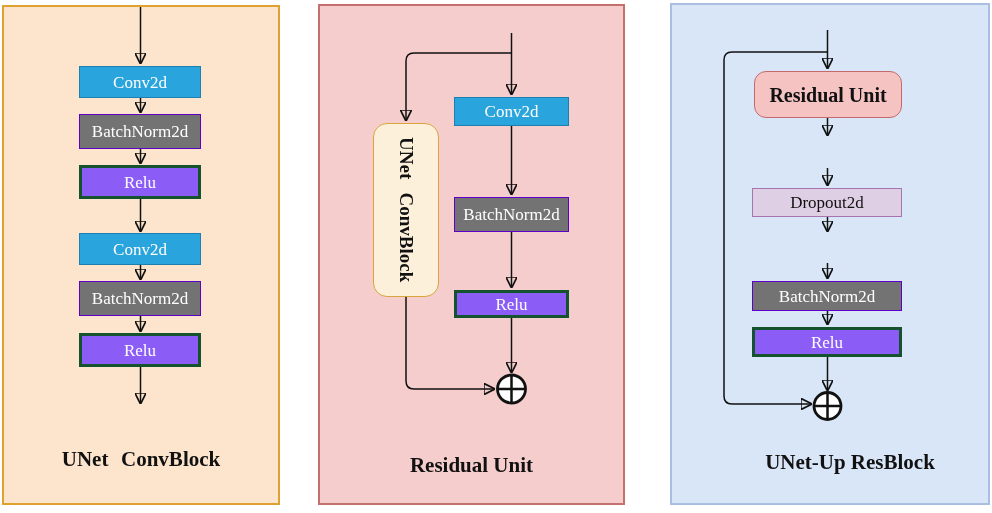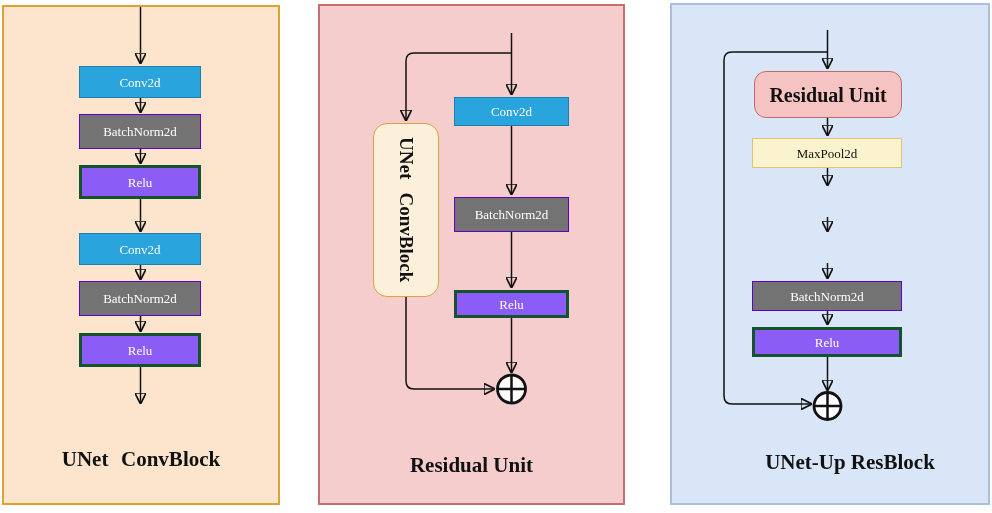--- a/index.html
+++ b/index.html
@@ -14,21 +14,21 @@
 
   .wires { position:absolute; left:0; top:0; pointer-events:none; }
   .wires path { fill:none; stroke:#111111; stroke-width:1.5; }
   .wires path.arrowed { marker-end:url(#arr); }
   .wires .sum circle { fill:#ffffff; stroke:#111111; stroke-width:2.8; }
   .wires .sum path { stroke:#111111; stroke-width:2.5; }
 
   .block {
     position:absolute; box-sizing:border-box;
     display:flex; align-items:center; justify-content:center;
-    font-size:13px; line-height:1; white-space:nowrap;
+    font-size:17px; line-height:1; white-space:nowrap;
   }
   .b-blue   { background:#2AA4DC; border:1px solid #1D7FB0; color:#ffffff; }
   .b-purple { background:#737373; border:1px solid #5E00C9; color:#ffffff; }
   .b-green  { background:#8b5cf6; border:3px solid #14532d; color:#ffffff; }
   .b-pinkRound  { background:#F6C3C3; border:1.5px solid #C46A6A; border-radius:12px; color:#111; font-weight:bold; font-size:20px; }
   .b-yellow { background:#FBF2CE; border:1.5px solid #E0C474; color:#111; }
   .b-lilac  { background:#DFCFE4; border:1.5px solid #A674AE; color:#111; }
   .b-white  { background:#F3F3F3; border:1.5px solid #7F7F7F; color:#3A3A3A; }
   .b-side   {
     background:#FDF0DB; border:1.5px solid #D9A43C; border-radius:14px;
@@ -103,18 +103,18 @@
   <div class="block b-green" style="left:79px; top:333px; width:122px; height:34px;">Relu</div>
   <div class="panel-title gap" style="left:2px; top:447px; width:278px;">UNet ConvBlock</div>
 
   <div class="block b-side" style="left:373px; top:123px; width:66px; height:174px; font-size:19px;">UNet ConvBlock</div>
   <div class="block b-blue" style="left:454px; top:97px; width:115px; height:29px;">Conv2d</div>
   <div class="block b-purple" style="left:454px; top:197px; width:115px; height:35px;">BatchNorm2d</div>
   <div class="block b-green" style="left:454px; top:290px; width:115px; height:28px;">Relu</div>
   <div class="panel-title" style="left:318px; top:453px; width:307px;">Residual Unit</div>
 
   <div class="block b-pinkRound" style="left:754px; top:71px; width:148px; height:47px;">Residual Unit</div>
-  <div class="block b-yellow" style="left:752px; top:138px; width:150px; height:30px;">MaxPool2d</div>
+  <div class="block b-lilac" style="left:752px; top:188px; width:150px; height:29px;">Dropout2d</div>
   <div class="block b-purple" style="left:752px; top:281px; width:150px; height:30px;">BatchNorm2d</div>
   <div class="block b-green" style="left:752px; top:327px; width:150px; height:30px;">Relu</div>
   <div class="panel-title" style="left:670px; top:450px; width:320px;margin-left:20px;">UNet-Up ResBlock</div>
 
 </div>
 
 </body></html>

